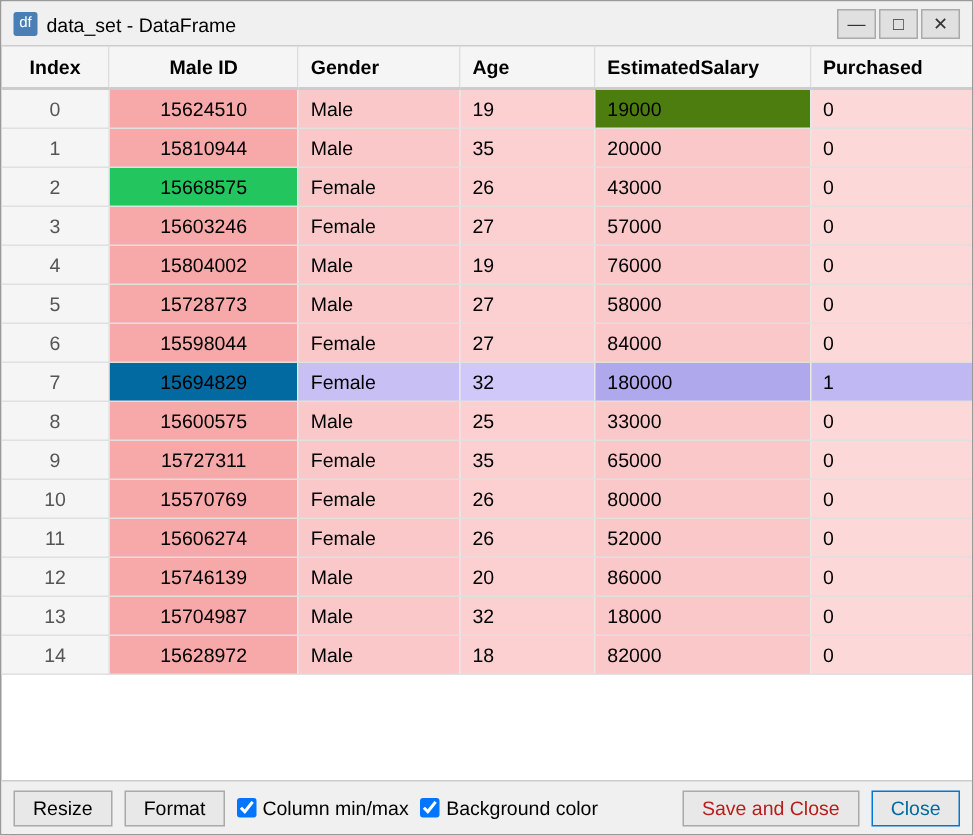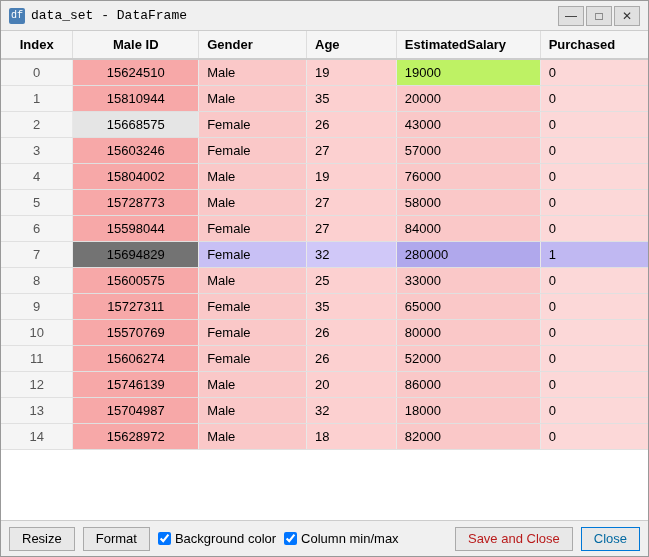--- a/index.html
+++ b/index.html
@@ -21,23 +21,22 @@
       height: 30px;
       display: flex;
       align-items: center;
       padding: 0 8px;
       justify-content: space-between;
       flex-shrink: 0;
     }
     
     .title-bar-left {
       display: flex;
-      align-items: flex-start;
+      align-items: flex-end;
       gap: 6px;
-      font-family: Liberation Mono, monospace;
     }
     
     .title-icon {
       width: 16px;
       height: 16px;
       background: #4a7fb5;
       border-radius: 2px;
       font-size: 10px;
       display: flex;
       align-items: center;
@@ -199,34 +198,34 @@
           <th class="col-salary">EstimatedSalary</th>
           <th class="col-purchased">Purchased</th>
         </tr>
       </thead>
       <tbody id="table-body">
       <tr>
     <td class="col-index index-cell">0</td>
     <td class="col-userid" style="background:#f7a8a8">15624510</td>
     <td class="col-gender" style="background:#fac8c8">Male</td>
     <td class="col-age" style="background:#fcd0d0">19</td>
-    <td class="col-salary" style="background:#bef264">19000</td>
+    <td class="col-salary" style="background:#4d7c0f">19000</td>
     <td class="col-purchased" style="background:#fcd8d8">0</td>
   </tr>
           <tr>
     <td class="col-index index-cell">1</td>
     <td class="col-userid" style="background:#f7a8a8">15810944</td>
     <td class="col-gender" style="background:#fac8c8">Male</td>
     <td class="col-age" style="background:#fcd0d0">35</td>
     <td class="col-salary" style="background:#fac8c8">20000</td>
     <td class="col-purchased" style="background:#fcd8d8">0</td>
   </tr>
           <tr>
     <td class="col-index index-cell">2</td>
-    <td class="col-userid" style="background:#e5e5e5">15668575</td>
+    <td class="col-userid" style="background:#22c55e">15668575</td>
     <td class="col-gender" style="background:#fac8c8">Female</td>
     <td class="col-age" style="background:#fcd0d0">26</td>
     <td class="col-salary" style="background:#fac8c8">43000</td>
     <td class="col-purchased" style="background:#fcd8d8">0</td>
   </tr>
           <tr>
     <td class="col-index index-cell">3</td>
     <td class="col-userid" style="background:#f7a8a8">15603246</td>
     <td class="col-gender" style="background:#fac8c8">Female</td>
     <td class="col-age" style="background:#fcd0d0">27</td>
@@ -252,24 +251,24 @@
           <tr>
     <td class="col-index index-cell">6</td>
     <td class="col-userid" style="background:#f7a8a8">15598044</td>
     <td class="col-gender" style="background:#fac8c8">Female</td>
     <td class="col-age" style="background:#fcd0d0">27</td>
     <td class="col-salary" style="background:#fac8c8">84000</td>
     <td class="col-purchased" style="background:#fcd8d8">0</td>
   </tr>
           <tr>
     <td class="col-index index-cell">7</td>
-    <td class="col-userid" style="background:#737373">15694829</td>
+    <td class="col-userid" style="background:#0369a1">15694829</td>
     <td class="col-gender" style="background:#c8c0f5">Female</td>
     <td class="col-age" style="background:#d0c8f8">32</td>
-    <td class="col-salary" style="background:#b0a8ec">280000</td>
+    <td class="col-salary" style="background:#b0a8ec">180000</td>
     <td class="col-purchased" style="background:#c0b8f2">1</td>
   </tr>
           <tr>
     <td class="col-index index-cell">8</td>
     <td class="col-userid" style="background:#f7a8a8">15600575</td>
     <td class="col-gender" style="background:#fac8c8">Male</td>
     <td class="col-age" style="background:#fcd0d0">25</td>
     <td class="col-salary" style="background:#fac8c8">33000</td>
     <td class="col-purchased" style="background:#fcd8d8">0</td>
   </tr>
@@ -323,23 +322,23 @@
   </tr>
         </tbody>
     </table>
   </div>
 
   <div class="bottom-bar">
     <button class="btn-bottom">Resize</button>
     <button class="btn-bottom">Format</button>
     <label class="checkbox-item">
       <input type="checkbox" checked="" style="">
-      <span>Background color</span>
+      <span>Column min/max</span>
     </label>
     <label class="checkbox-item">
       <input type="checkbox" checked="" style="">
-      <span>Column min/max</span>
+      <span>Background color</span>
     </label>
     <div class="spacer"></div>
     <button class="btn-bottom btn-save-close">Save and Close</button>
     <button class="btn-bottom btn-close-bottom">Close</button>
   </div>
 </div>
 
 </body></html>

